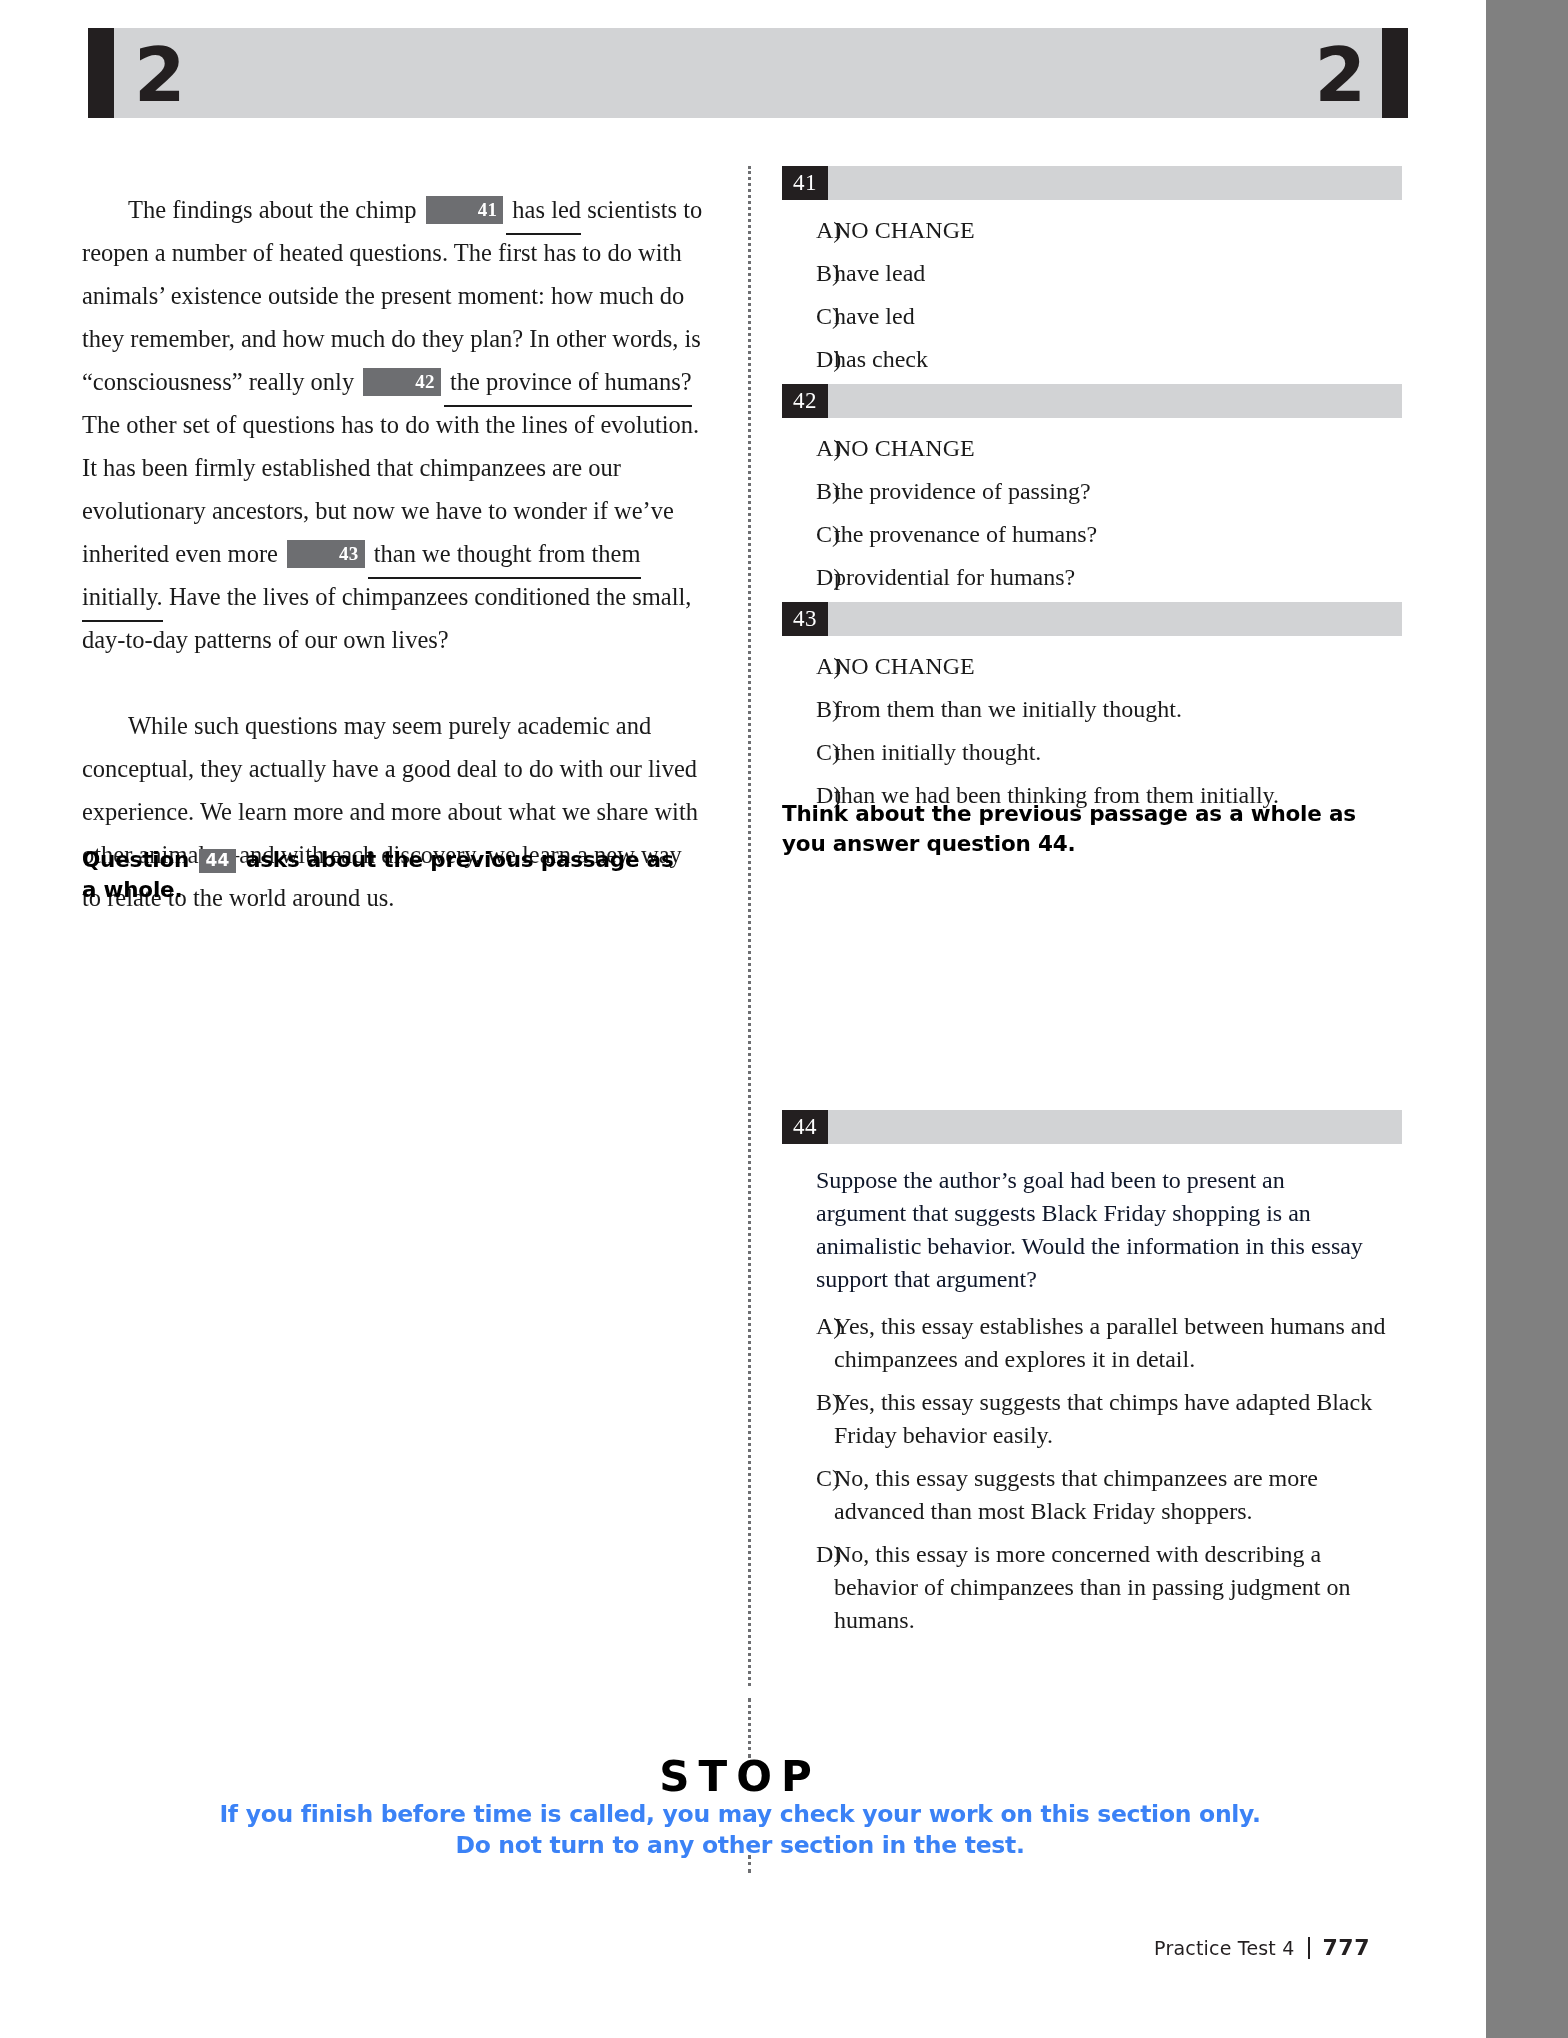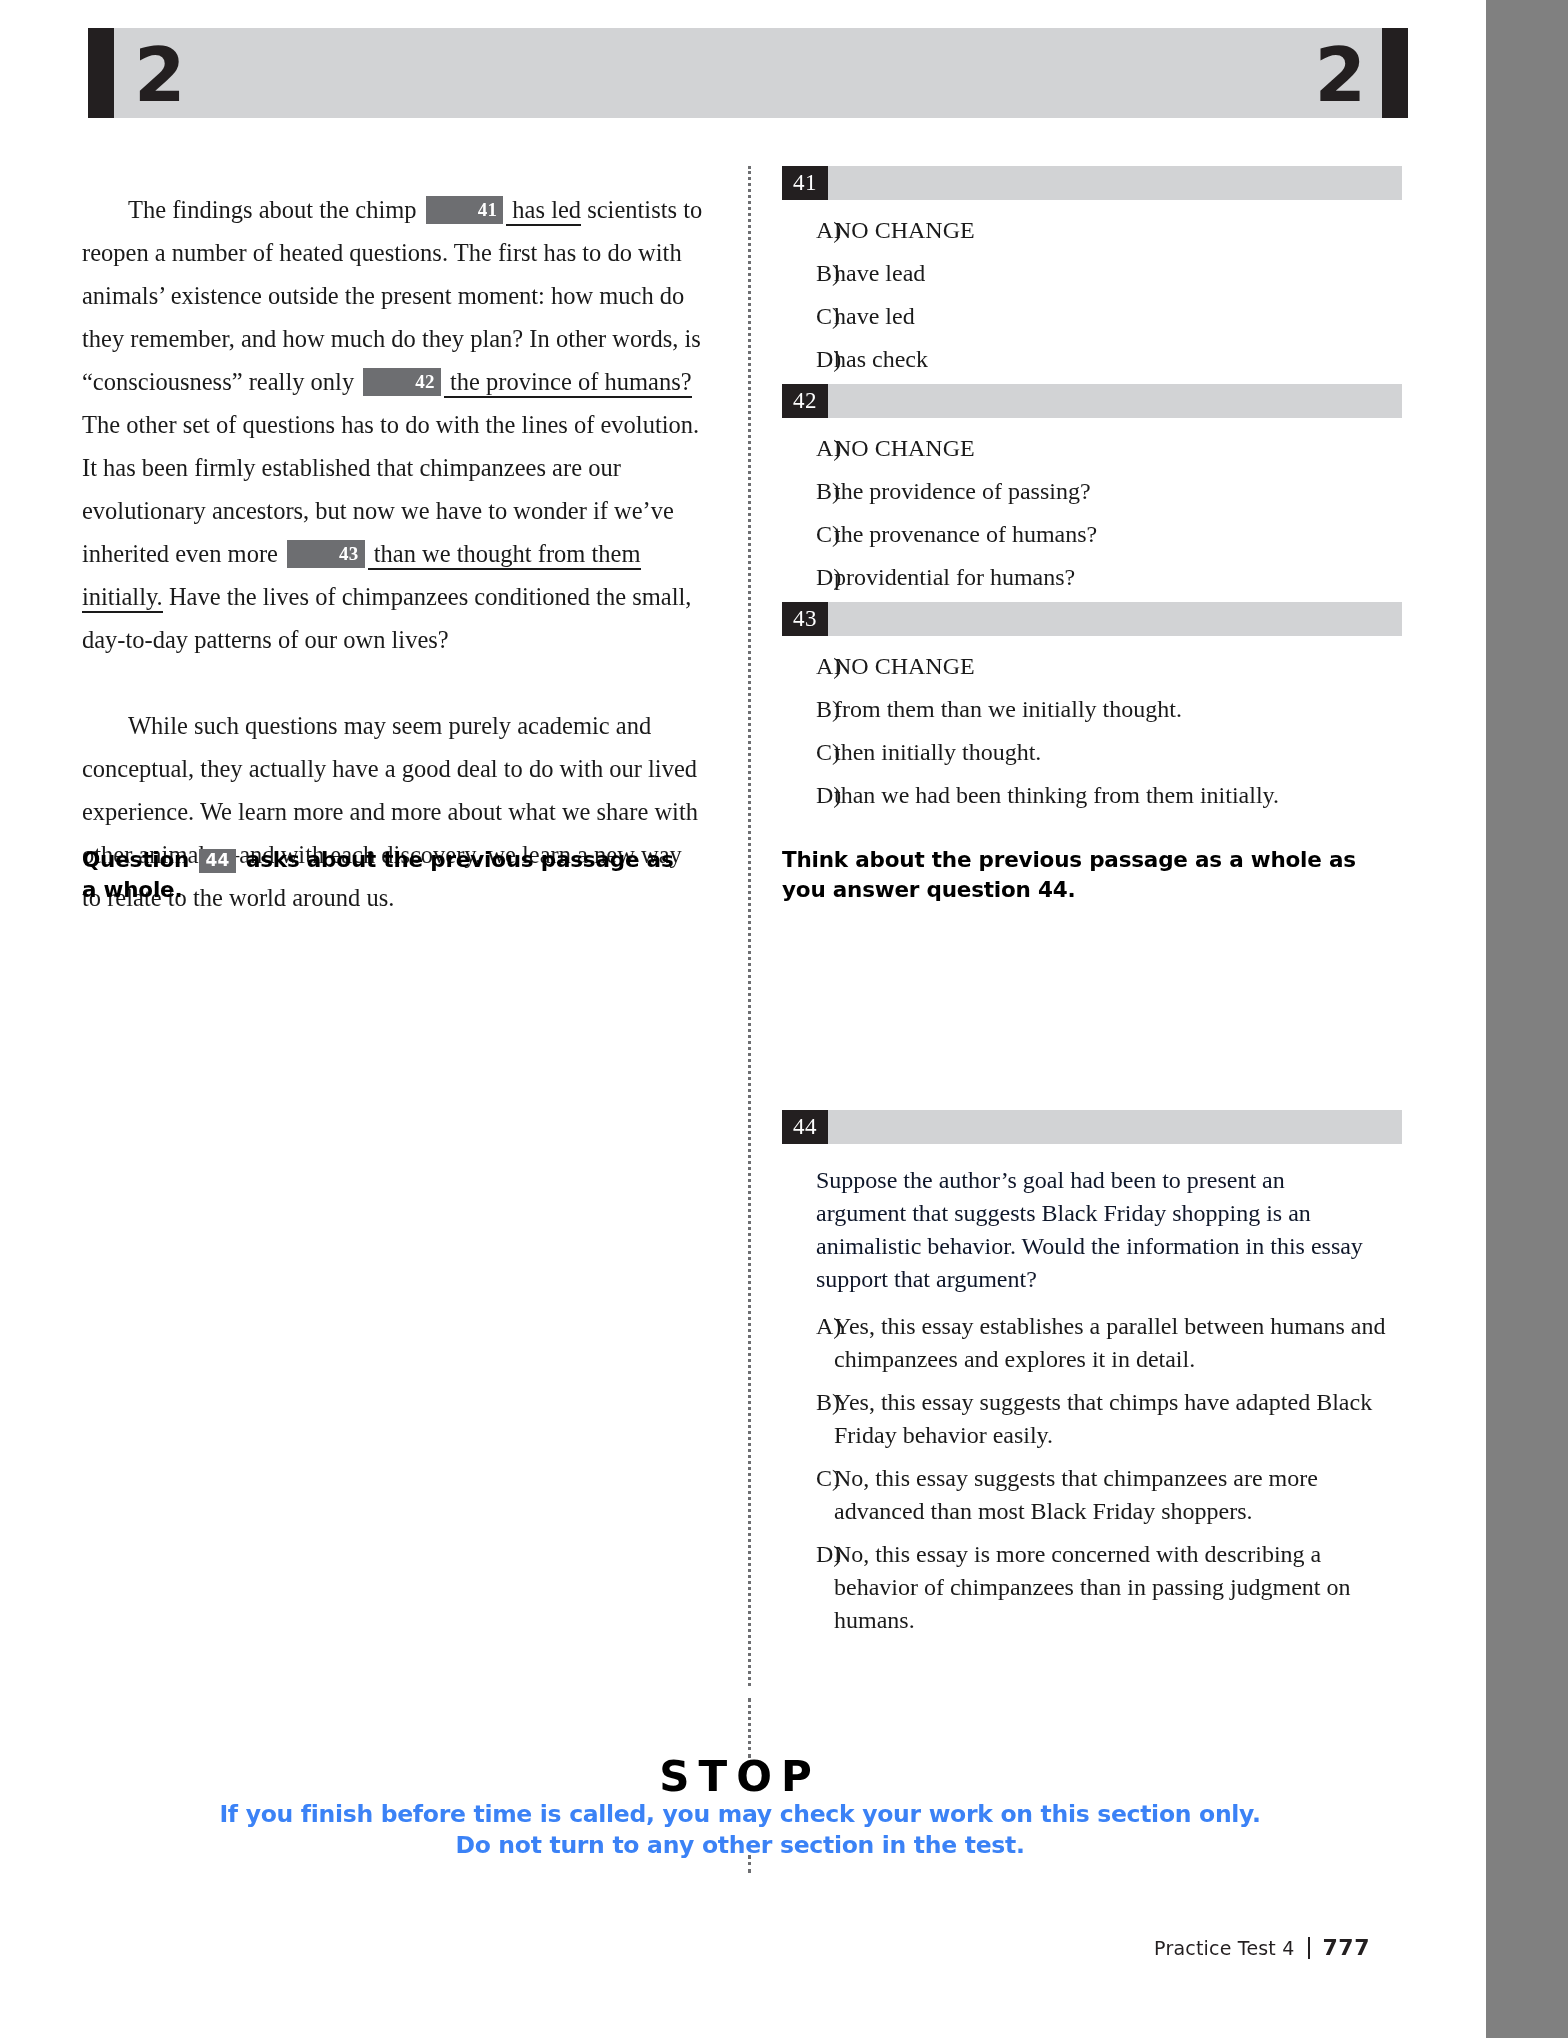--- a/index.html
+++ b/index.html
@@ -121,21 +121,21 @@
     font-size: 19px;
     font-weight: bold;
     line-height: 1;
     padding: 4px 6px 5px 6px;
     margin: 0 3px;
     vertical-align: 2px;
     letter-spacing: 0.3px;
   }
   .uline {
     border-bottom: 2px solid #1a1a1a;
-    padding-bottom: 1px;
+    padding-bottom: 10px;
   }
 
   
   .instruction {
     font-family: "DejaVu Sans", sans-serif;
     font-weight: bold;
     font-size: 21.5px;
     line-height: 30px;
     color: #000000;
     letter-spacing: -0.2px;
@@ -148,21 +148,21 @@
   }
   #left-instruction {
     position: absolute;
     left: 82px;
     top: 845px;
     width: 600px;
   }
   #right-instruction {
     position: absolute;
     left: 782px;
-    top: 845px;
+    top: 799px;
     width: 620px;
   }
 
   
   .qblock { margin-bottom: 0; }
   .qbar {
     display: flex;
     align-items: stretch;
     height: 34px;
     width: 620px;

